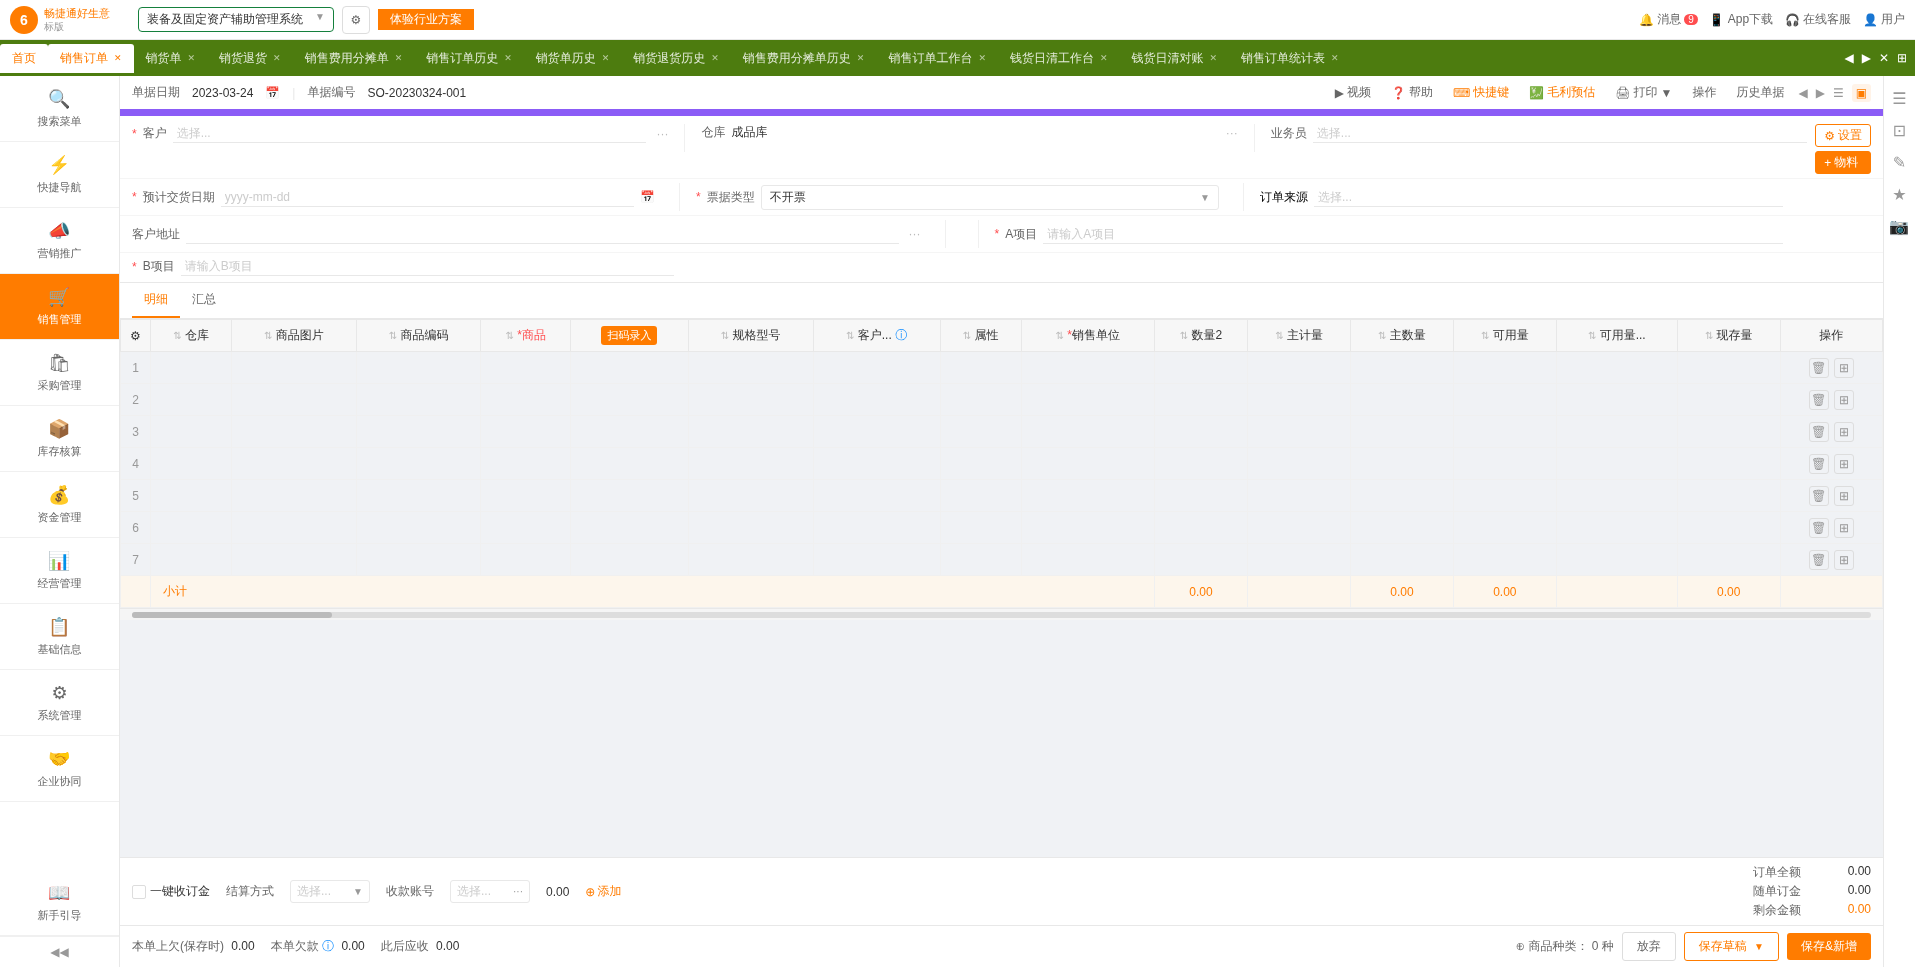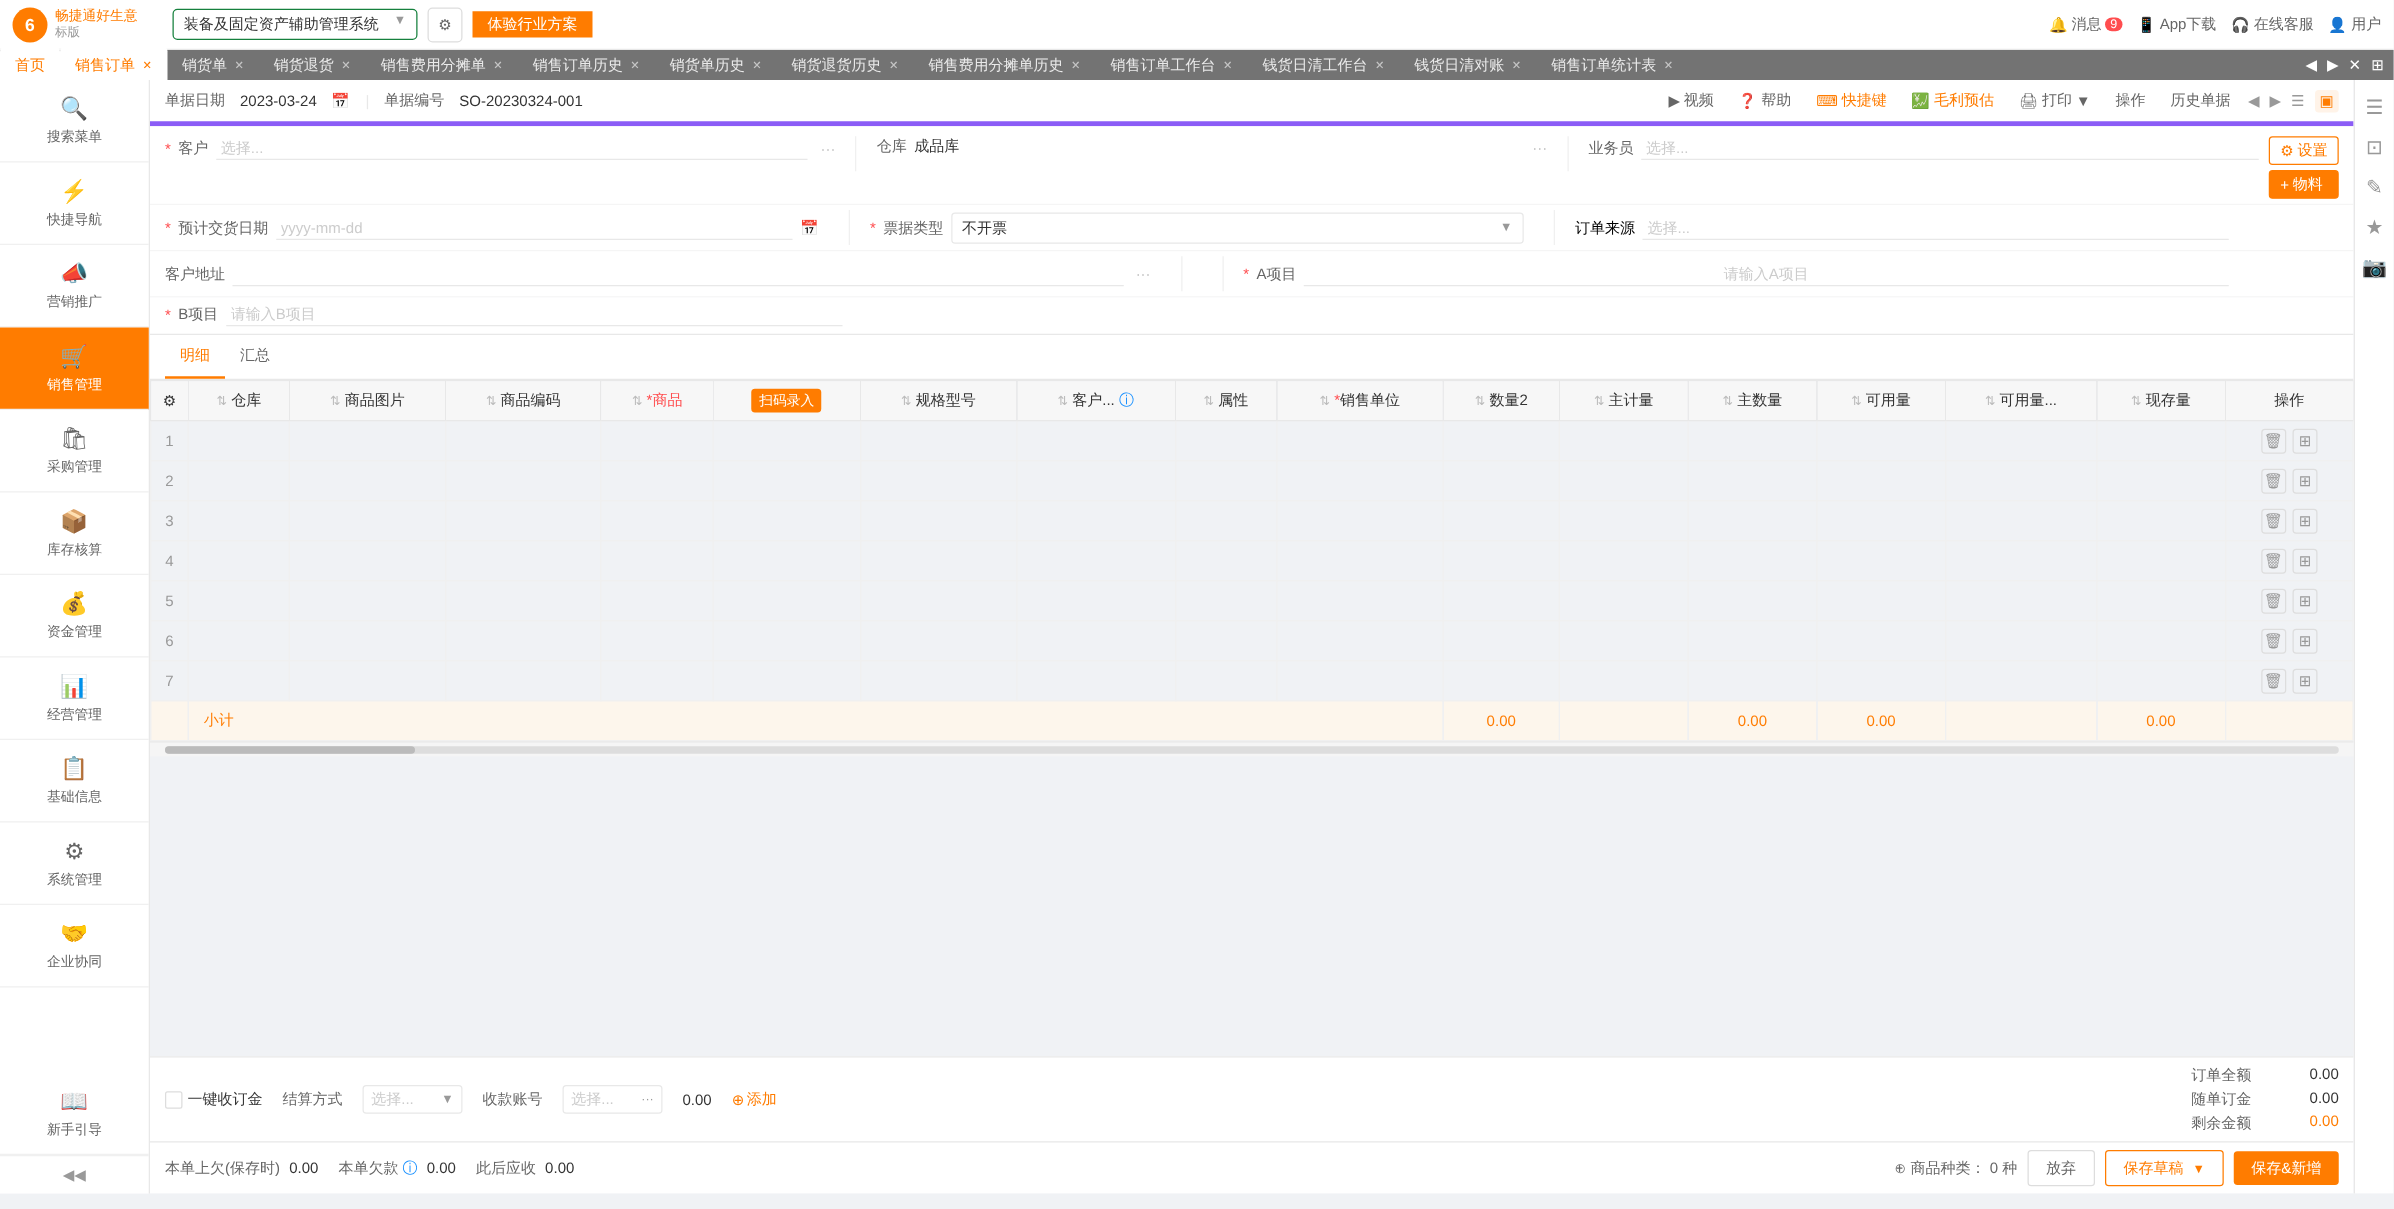--- a/index.html
+++ b/index.html
@@ -25,21 +25,21 @@
     
     
     .sidebar { width: 120px; background: #fff; border-right: 1px solid #e8e8e8; display: flex; flex-direction: column; }
     .sidebar-item { padding: 12px 8px; text-align: center; cursor: pointer; display: flex; flex-direction: column; align-items: center; gap: 4px; color: #666; font-size: 11px; border-bottom: 1px solid #f0f0f0; }
     .sidebar-item.active { background: #ff7c00; color: white; }
     .sidebar-icon { font-size: 18px; }
     .sidebar-bottom { margin-top: auto; display: flex; flex-direction: column; }
     .sidebar-collapse { padding: 8px; display: flex; justify-content: center; cursor: pointer; color: #999; border-top: 1px solid #f0f0f0; }
     
     
-    .toolbar-row { display: flex; align-items: center; justify-content: space-between; padding: 6px 12px; border-bottom: 4px solid #8b5cf6; background: #fff; }
+    .toolbar-row { display: flex; align-items: center; justify-content: space-between; padding: 6px 12px; border-bottom: 7px solid #8b5cf6; background: #fff; }
     .toolbar-left { display: flex; align-items: center; gap: 12px; font-size: 12px; }
     .toolbar-right { display: flex; align-items: center; gap: 8px; font-size: 12px; color: #666; }
     .field-label { color: #666; }
     .field-value { color: #333; font-weight: 500; }
     .toolbar-btn { display: flex; align-items: center; gap: 3px; cursor: pointer; color: #666; padding: 2px 6px; }
     .orange-text { color: #ff7c00; }
     
     
     .detail-tabs { display: flex; align-items: center; gap: 0; padding: 0 12px; background: #fff; border-bottom: 1px solid #e8e8e8; }
     .detail-tab { padding: 8px 12px; cursor: pointer; font-size: 12px; color: #666; border-bottom: 2px solid transparent; }
@@ -86,21 +86,21 @@
     .right-panel-icon { width: 28px; height: 28px; display: flex; align-items: center; justify-content: center; cursor: pointer; color: #999; font-size: 16px; border-radius: 3px; }
     .right-panel-icon.active { color: #ff7c00; }
     .main-content { flex: 1; display: flex; flex-direction: column; overflow: hidden; }
     
     
     .content-area { flex: 1; display: flex; overflow: hidden; position: relative; }
     
     .table-wrapper { flex: 1; overflow: auto; }
     
     
-    .nav-tabs-wrapper { display: flex; align-items: center; background: #737373; height: 24px; font-family: Liberation Serif, serif; }
+    .nav-tabs-wrapper { display: flex; align-items: center; background: #4d7c0f; height: 36px; font-family: Liberation Serif, serif; }
     .nav-tabs-scroll { display: flex; align-items: center; flex: 1; overflow: hidden; height: 36px; }
     .nav-arrows { display: flex; align-items: center; color: white; padding: 0 4px; }
     .fg-value { flex: 1; border: none; border-bottom: 1px solid #e8e8e8; outline: none; font-size: 12px; color: #999; padding: 2px 4px; min-width: 0; }
     .fg-value::placeholder { color: #ccc; }
     .fg-dots { color: #bbb; cursor: pointer; margin-left: 4px; }
     
     
     th, td { overflow: hidden; text-overflow: ellipsis; }
   </style>
 </head>
@@ -368,21 +368,21 @@
         <div style="flex:1;display:flex;align-items:center;gap:6px;padding-right:8px;">
           <span style="color:#666;font-size:12px;white-space:nowrap;">客户地址</span>
           <input type="text" class="fg-value" style="flex: 1 1 0%;" placeholder="">
           <span class="fg-dots">···</span>
         </div>
         <div style="width:1px;background:#f0f0f0;margin:0 16px;height:28px;"></div>
         <div style="width:1px;background:#f0f0f0;margin:0 16px;height:28px;"></div>
         <div style="flex:1;display:flex;align-items:center;gap:6px;">
           <span style="color:#ff4d4f;">*</span>
           <span style="color:#666;font-size:12px;white-space:nowrap;">A项目</span>
-          <input type="text" class="fg-value" style="flex: 1 1 0%; text-align: center;" placeholder="请输入A项目">
+          <input type="text" class="fg-value" style="flex: 1 1 0%;" placeholder="请输入A项目">
         </div>
         <div style="width:88px;"></div>
       </div>
 
       <div style="background:#fff;padding:4px 12px 6px;border-bottom:1px solid #e8e8e8;display:flex;align-items:center;">
         <div style="flex:1;display:flex;align-items:center;gap:6px;padding-right:8px;max-width:550px;">
           <span style="color:#ff4d4f;">*</span>
           <span style="color:#666;font-size:12px;white-space:nowrap;">B项目</span>
           <input type="text" class="fg-value" style="flex: 1 1 0%;" placeholder="请输入B项目">
         </div>

